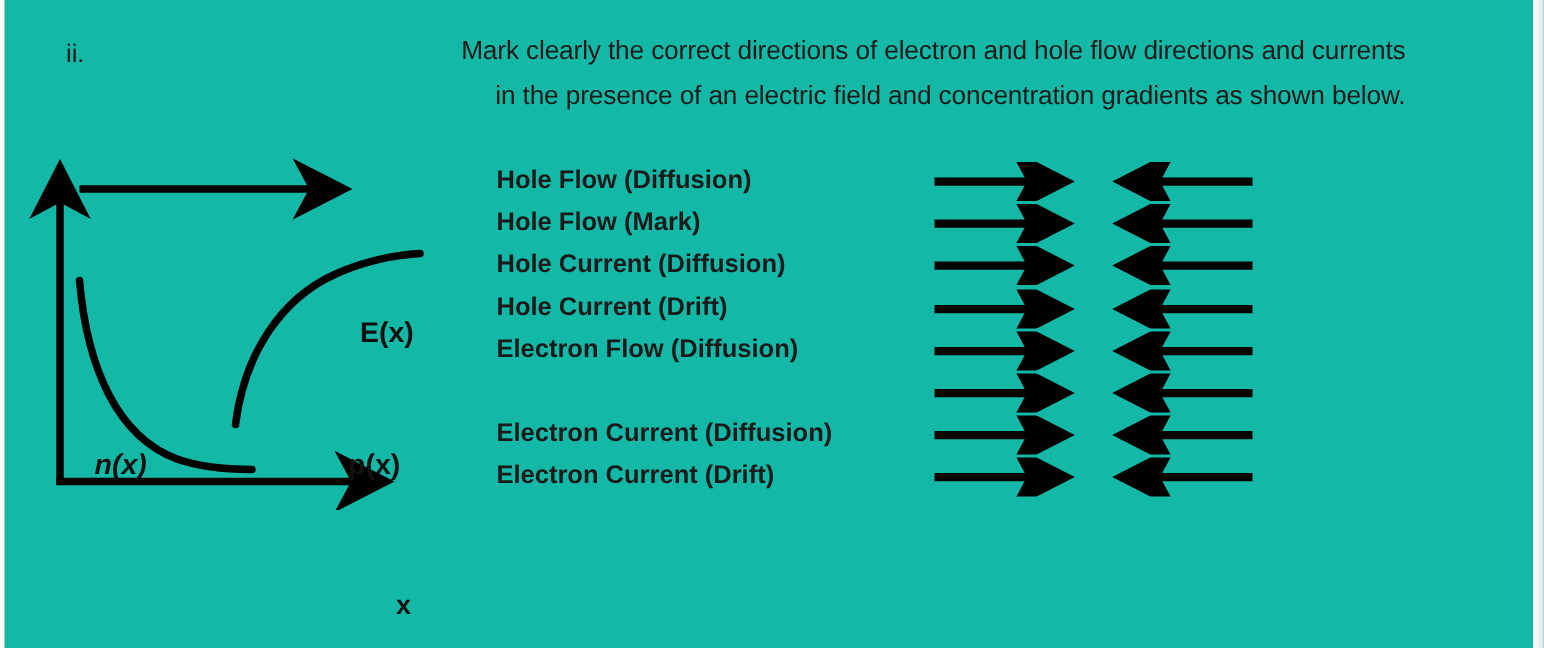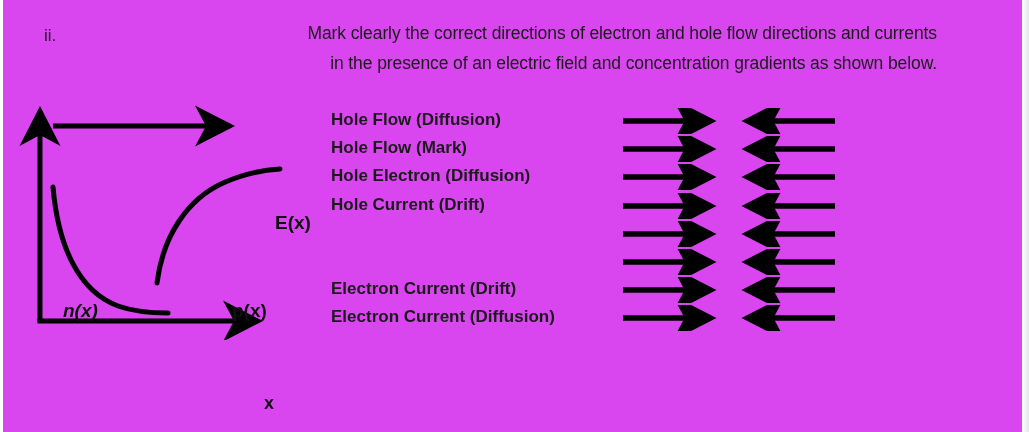--- a/index.html
+++ b/index.html
@@ -14,21 +14,21 @@
     overflow: hidden;
     font-family: "Liberation Sans", sans-serif;
     color: #1a1a1a;
   }
 
   #page {
     position: absolute;
     left: 0; top: 0;
     width: 1029px;
     height: 432px;
-    background: #d946ef;
+    background: #14b8a6;
   }
 
   
   .page-edge-right {
     position: absolute;
     top: 0;
     right: 0;
     width: 7px;
     height: 432px;
     background: linear-gradient(to right, #ffffff 0%, #f2f3f5 45%, #e3e5e9 100%);
@@ -82,21 +82,21 @@
   }
   .figure svg { display: block; }
 
   .axis-label {
     position: absolute;
     font-size: 19px;
     font-weight: bold;
     color: #111111;
     white-space: nowrap;
   }
-  .label-E  { left: 222px; top: 117px; margin-left: 35px; }
+  .label-E  { left: 222px; top: 117px; }
   .label-n  { left: 45px;  top: 205px; font-style: italic; }
   .label-p  { left: 186px; top: 205px; margin-left: 28px; }
   .label-x  { left: 246px; top: 298px; font-size: 18px; }
 
   
   .terms {
     position: absolute;
     left: 331px;
     top: 107px;
     width: 520px;
@@ -220,21 +220,21 @@
               <marker id="ahL1" markerWidth="9" markerHeight="9" refX="7.4" refY="4.5" orient="auto" markerUnits="strokeWidth">
                 <path d="M0.4,0.4 L8.4,4.5 L0.4,8.6 L2.6,4.5 Z" fill="#000000"></path>
               </marker>
             </defs>
             <line x1="100" y1="13" x2="12" y2="13" stroke="#000000" stroke-width="5.5" marker-end="url(#ahL1)"></line>
           </svg>
       </div>
     </div>
 
     <div class="term-row">
-      <div class="term-label">Hole Electron (Diffusion)</div>
+      <div class="term-label">Hole Current (Diffusion)</div>
       <div class="arrow-slot right-col">
         <svg width="104" height="26" viewBox="0 0 104 26">
             <defs>
               <marker id="ahR2" markerWidth="9" markerHeight="9" refX="7.4" refY="4.5" orient="auto" markerUnits="strokeWidth">
                 <path d="M0.4,0.4 L8.4,4.5 L0.4,8.6 L2.6,4.5 Z" fill="#000000"></path>
               </marker>
             </defs>
             <line x1="4" y1="13" x2="92" y2="13" stroke="#000000" stroke-width="5.5" marker-end="url(#ahR2)"></line>
           </svg>
       </div>
@@ -268,20 +268,21 @@
               <marker id="ahL3" markerWidth="9" markerHeight="9" refX="7.4" refY="4.5" orient="auto" markerUnits="strokeWidth">
                 <path d="M0.4,0.4 L8.4,4.5 L0.4,8.6 L2.6,4.5 Z" fill="#000000"></path>
               </marker>
             </defs>
             <line x1="100" y1="13" x2="12" y2="13" stroke="#000000" stroke-width="5.5" marker-end="url(#ahL3)"></line>
           </svg>
       </div>
     </div>
 
     <div class="term-row">
+      <div class="term-label">Electron Flow (Diffusion)</div>
       <div class="arrow-slot right-col">
         <svg width="104" height="26" viewBox="0 0 104 26">
             <defs>
               <marker id="ahR4" markerWidth="9" markerHeight="9" refX="7.4" refY="4.5" orient="auto" markerUnits="strokeWidth">
                 <path d="M0.4,0.4 L8.4,4.5 L0.4,8.6 L2.6,4.5 Z" fill="#000000"></path>
               </marker>
             </defs>
             <line x1="4" y1="13" x2="92" y2="13" stroke="#000000" stroke-width="5.5" marker-end="url(#ahR4)"></line>
           </svg>
       </div>
@@ -314,20 +315,44 @@
               <marker id="ahL5" markerWidth="9" markerHeight="9" refX="7.4" refY="4.5" orient="auto" markerUnits="strokeWidth">
                 <path d="M0.4,0.4 L8.4,4.5 L0.4,8.6 L2.6,4.5 Z" fill="#000000"></path>
               </marker>
             </defs>
             <line x1="100" y1="13" x2="12" y2="13" stroke="#000000" stroke-width="5.5" marker-end="url(#ahL5)"></line>
           </svg>
       </div>
     </div>
 
     <div class="term-row">
+      <div class="term-label">Electron Current (Diffusion)</div>
+      <div class="arrow-slot right-col">
+        <svg width="104" height="26" viewBox="0 0 104 26">
+            <defs>
+              <marker id="ahR6" markerWidth="9" markerHeight="9" refX="7.4" refY="4.5" orient="auto" markerUnits="strokeWidth">
+                <path d="M0.4,0.4 L8.4,4.5 L0.4,8.6 L2.6,4.5 Z" fill="#000000"></path>
+              </marker>
+            </defs>
+            <line x1="4" y1="13" x2="92" y2="13" stroke="#000000" stroke-width="5.5" marker-end="url(#ahR6)"></line>
+          </svg>
+      </div>
+      <div class="arrow-slot left-col">
+        <svg width="104" height="26" viewBox="0 0 104 26">
+            <defs>
+              <marker id="ahL6" markerWidth="9" markerHeight="9" refX="7.4" refY="4.5" orient="auto" markerUnits="strokeWidth">
+                <path d="M0.4,0.4 L8.4,4.5 L0.4,8.6 L2.6,4.5 Z" fill="#000000"></path>
+              </marker>
+            </defs>
+            <line x1="100" y1="13" x2="12" y2="13" stroke="#000000" stroke-width="5.5" marker-end="url(#ahL6)"></line>
+          </svg>
+      </div>
+    </div>
+
+    <div class="term-row">
       <div class="term-label">Electron Current (Drift)</div>
       <div class="arrow-slot right-col">
         <svg width="104" height="26" viewBox="0 0 104 26">
             <defs>
               <marker id="ahR7" markerWidth="9" markerHeight="9" refX="7.4" refY="4.5" orient="auto" markerUnits="strokeWidth">
                 <path d="M0.4,0.4 L8.4,4.5 L0.4,8.6 L2.6,4.5 Z" fill="#000000"></path>
               </marker>
             </defs>
             <line x1="4" y1="13" x2="92" y2="13" stroke="#000000" stroke-width="5.5" marker-end="url(#ahR7)"></line>
           </svg>
@@ -337,39 +362,15 @@
             <defs>
               <marker id="ahL7" markerWidth="9" markerHeight="9" refX="7.4" refY="4.5" orient="auto" markerUnits="strokeWidth">
                 <path d="M0.4,0.4 L8.4,4.5 L0.4,8.6 L2.6,4.5 Z" fill="#000000"></path>
               </marker>
             </defs>
             <line x1="100" y1="13" x2="12" y2="13" stroke="#000000" stroke-width="5.5" marker-end="url(#ahL7)"></line>
           </svg>
       </div>
     </div>
 
-    <div class="term-row">
-      <div class="term-label">Electron Current (Diffusion)</div>
-      <div class="arrow-slot right-col">
-        <svg width="104" height="26" viewBox="0 0 104 26">
-            <defs>
-              <marker id="ahR6" markerWidth="9" markerHeight="9" refX="7.4" refY="4.5" orient="auto" markerUnits="strokeWidth">
-                <path d="M0.4,0.4 L8.4,4.5 L0.4,8.6 L2.6,4.5 Z" fill="#000000"></path>
-              </marker>
-            </defs>
-            <line x1="4" y1="13" x2="92" y2="13" stroke="#000000" stroke-width="5.5" marker-end="url(#ahR6)"></line>
-          </svg>
-      </div>
-      <div class="arrow-slot left-col">
-        <svg width="104" height="26" viewBox="0 0 104 26">
-            <defs>
-              <marker id="ahL6" markerWidth="9" markerHeight="9" refX="7.4" refY="4.5" orient="auto" markerUnits="strokeWidth">
-                <path d="M0.4,0.4 L8.4,4.5 L0.4,8.6 L2.6,4.5 Z" fill="#000000"></path>
-              </marker>
-            </defs>
-            <line x1="100" y1="13" x2="12" y2="13" stroke="#000000" stroke-width="5.5" marker-end="url(#ahL6)"></line>
-          </svg>
-      </div>
-    </div>
-
   </div>
 
 </div>
 
 </body></html>

